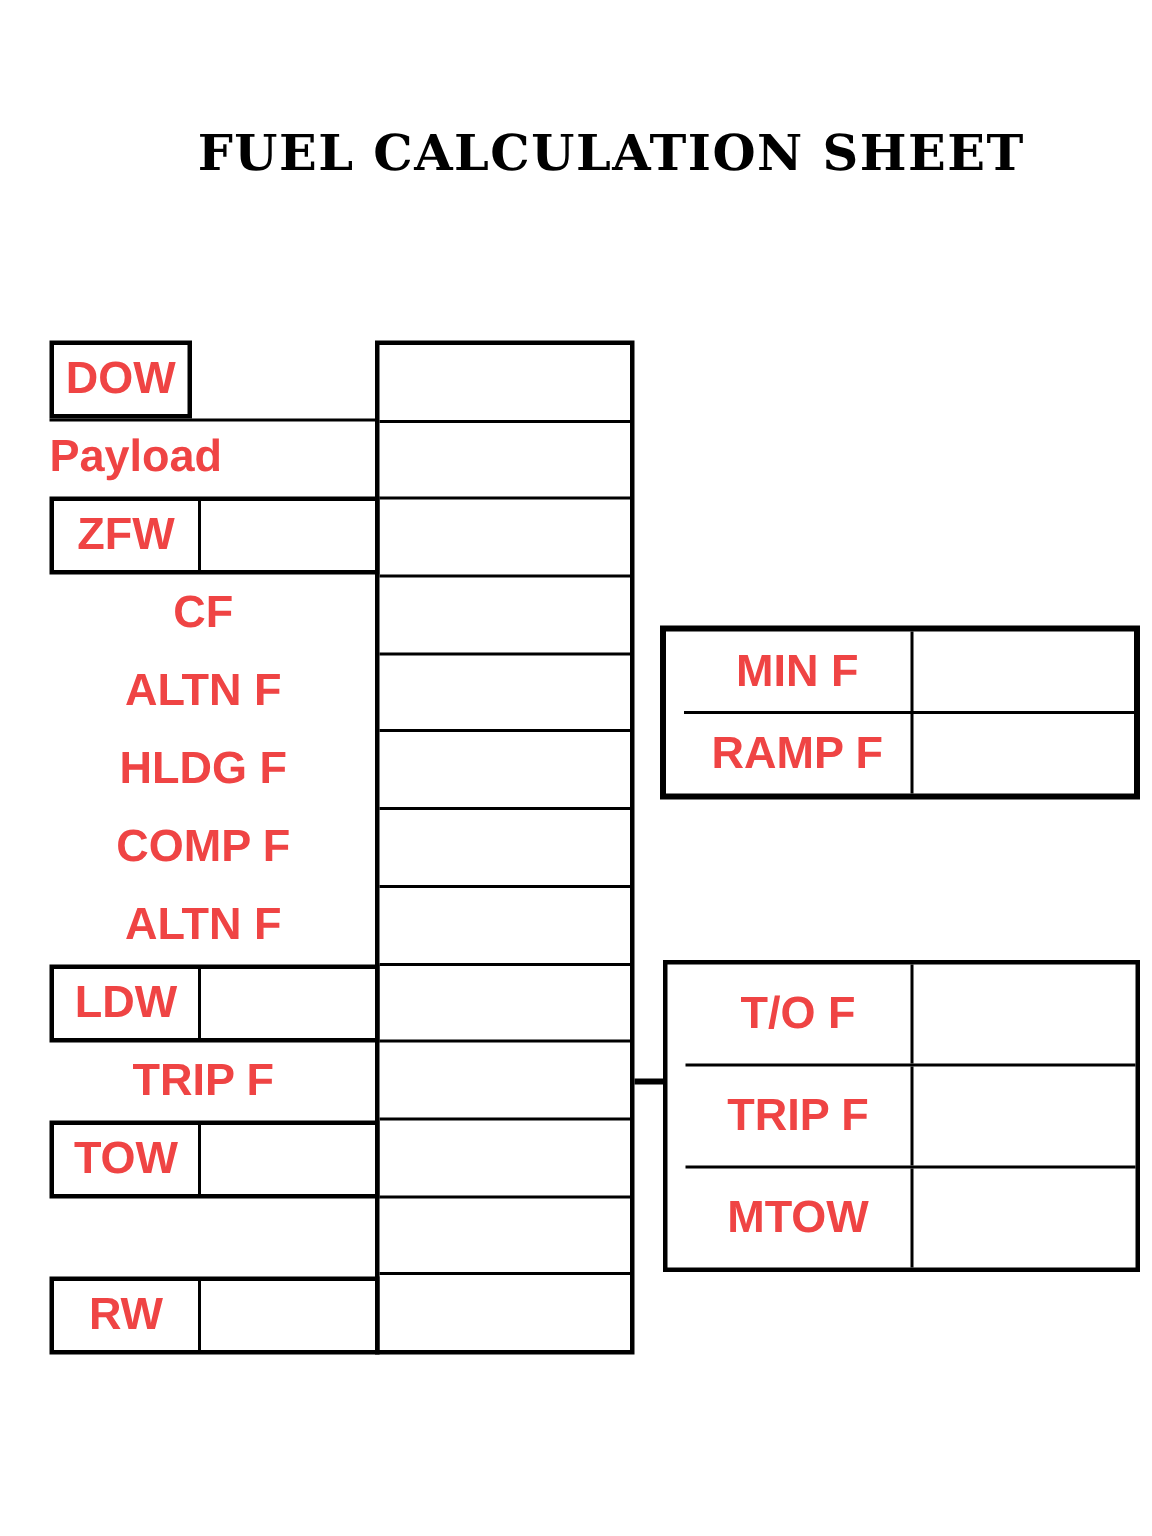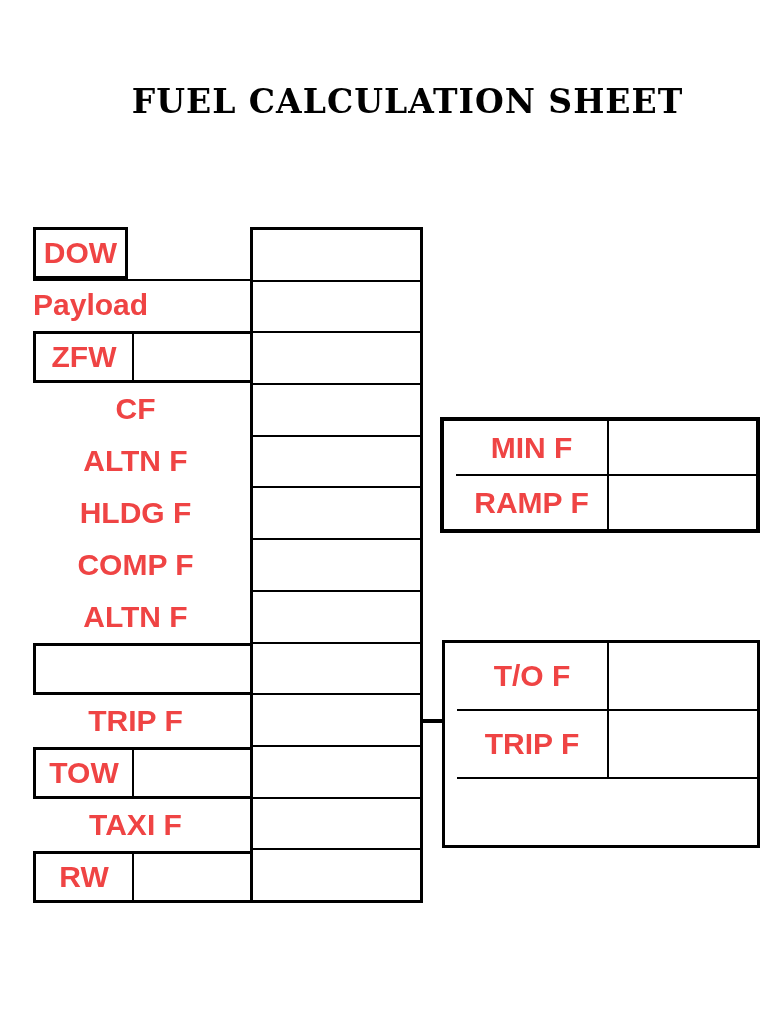--- a/index.html
+++ b/index.html
@@ -116,33 +116,35 @@
 
   <div class="abs freelbl alignL lbl" style="top:279px;">Payload</div>
 
   <div class="abs freelbl alignR lbl" style="top:383px;">CF</div>
   <div class="abs freelbl alignR lbl" style="top:435px;">ALTN F</div>
   <div class="abs freelbl alignR lbl" style="top:487px;">HLDG F</div>
   <div class="abs freelbl alignR lbl" style="top:539px;">COMP F</div>
   <div class="abs freelbl alignR lbl" style="top:591px;">ALTN F</div>
 
   <div class="abs boxrow" style="top:643px;">
+    <div class="cell1">
+        <span class="lbl">LDW</span>
+      </div>
     <div class="cell2"></div>
   </div>
 
   <div class="abs freelbl alignR lbl" style="top:695px;">TRIP F</div>
 
   <div class="abs boxrow" style="top:747px;justify-content:flex-end;">
     <div class="cell1">
         <span class="lbl">TOW</span>
       </div>
     <div class="cell2"></div>
   </div>
 
-  <div class="abs freelbl alignR lbl" style="top:799px;">TAXI F</div>
 
   <div class="abs boxrow" style="top:851px;">
     <div class="cell1">
         <span class="lbl">RW</span>
       </div>
     <div class="cell2"></div>
   </div>
 
   <div class="abs rtable minramp">
     <div class="rrow">
@@ -168,17 +170,20 @@
         </div>
       <div class="vcell"></div>
     </div>
     <div class="rrow">
       <div class="lcell">
           <span class="lbl">TRIP F</span>
         </div>
       <div class="vcell"></div>
     </div>
     <div class="rrow">
+      <div class="lcell">
+          <span class="lbl">MTOW</span>
+        </div>
       <div class="vcell"></div>
     </div>
   </div>
 
 </div>
 
 </body></html>

